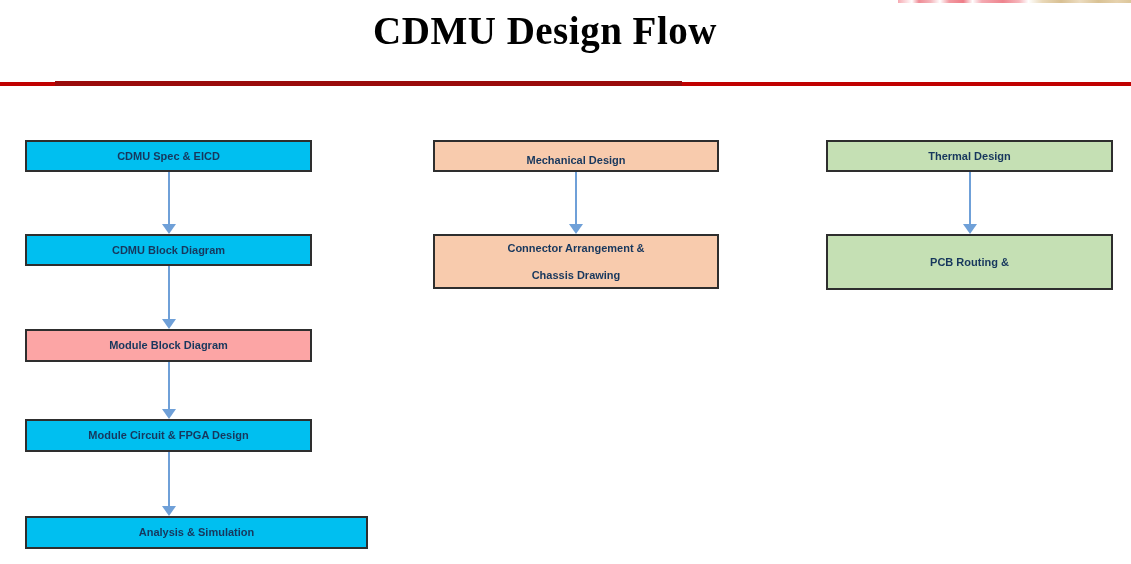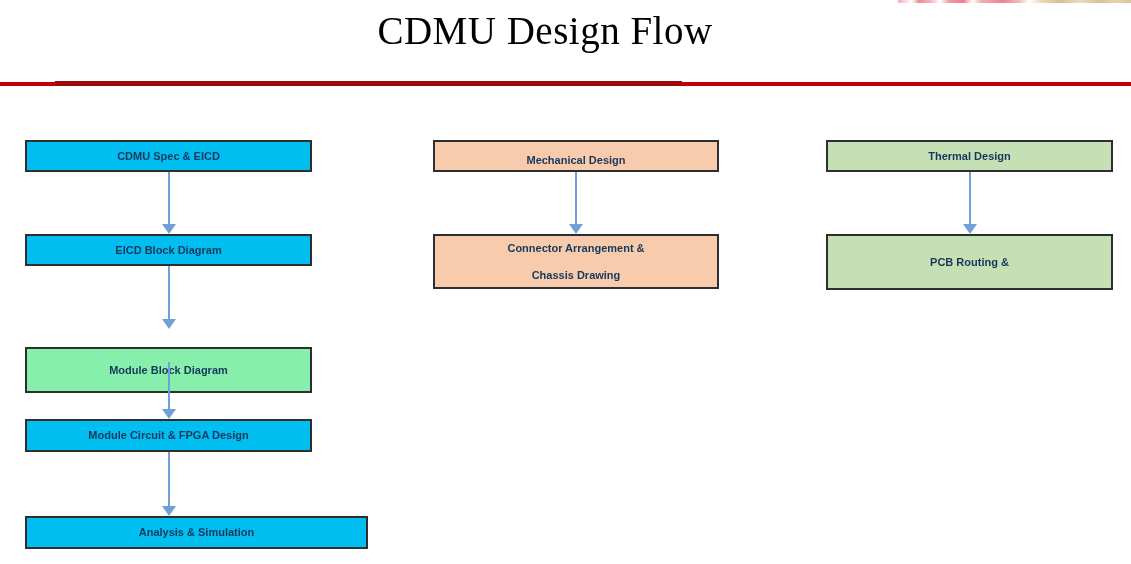--- a/index.html
+++ b/index.html
@@ -19,21 +19,21 @@
       #f6aab2 0%, #ffffff 6%, #ef8b95 9%, #f4b6bc 14%, #ffffff 18%,
       #f29aa2 22%, #ee7d88 28%, #ffffff 32%, #f4aab2 36%, #ee848e 45%,
       #f6b6bc 52%, #ffffff 56%, #e9d8b8 62%, #d8c093 70%, #ecdcc0 78%,
       #d9c294 86%, #e6d2ae 94%, #dcc69a 100%);
   }
   #page-title{
     position:absolute;
     left:245px; top:8px; width:600px;
     text-align:center;
     font-family:"Liberation Serif", serif;
-    font-weight:normal;
+    font-weight:bold;
     font-size:39px;
     color:#000000;
     letter-spacing:0.5px;
     white-space:nowrap;
   }
   .rule-light{
     position:absolute;
     left:0; top:82px; width:1131px; height:4px;
     background:#C00000;
   }
@@ -85,27 +85,27 @@
   <div class="rule-dark"></div>
   <div id="diagram">
       <div class="flow-box" style="left: 25px; top: 140px; width: 287px; height: 32px; background: rgb(0, 191, 240);">
         <span>CDMU Spec &amp; EICD</span>
       </div>
       <div class="flow-arrow" style="left: 161.5px; top: 172px; height: 62px;">
         <div class="shaft"></div>
         <div class="head"></div>
       </div>
       <div class="flow-box" style="left: 25px; top: 234px; width: 287px; height: 32px; background: rgb(0, 191, 240);">
-        <span>EICD Block Diagram</span>
+        <span>CDMU Block Diagram</span>
       </div>
       <div class="flow-arrow" style="left: 161.5px; top: 266px; height: 63px;">
         <div class="shaft"></div>
         <div class="head"></div>
       </div>
-      <div class="flow-box" style="left: 25px; top: 329px; width: 287px; height: 46px; background: #86efac; margin-top: 18px;">
+      <div class="flow-box" style="left: 25px; top: 329px; width: 287px; height: 33px; background: #fca5a5;">
         <span>Module Block Diagram</span>
       </div>
       <div class="flow-arrow" style="left: 161.5px; top: 362px; height: 57px;">
         <div class="shaft"></div>
         <div class="head"></div>
       </div>
       <div class="flow-box" style="left: 25px; top: 419px; width: 287px; height: 33px; background: rgb(0, 191, 240);">
         <span>Module Circuit &amp; FPGA Design</span>
       </div>
       <div class="flow-arrow" style="left: 161.5px; top: 452px; height: 64px;">

